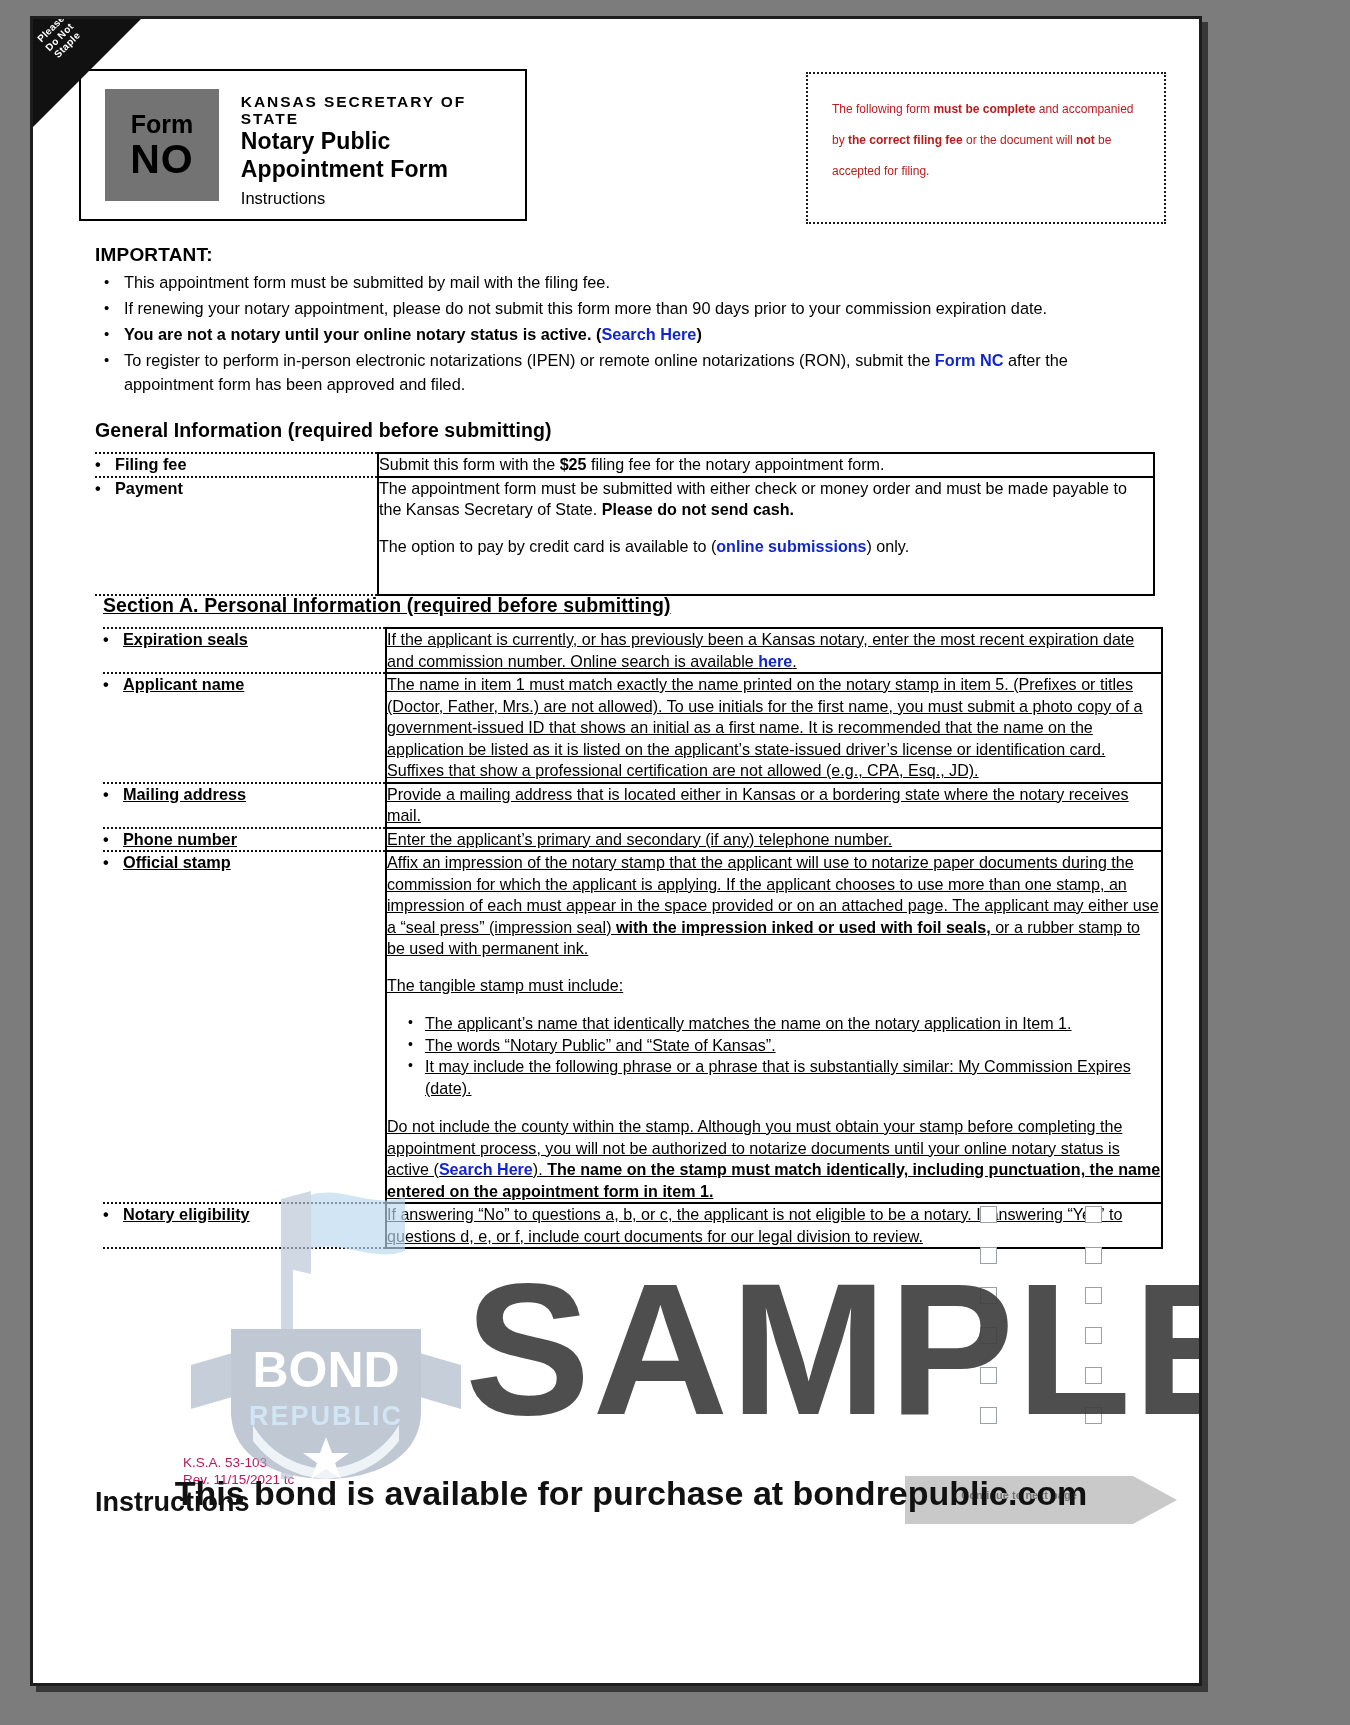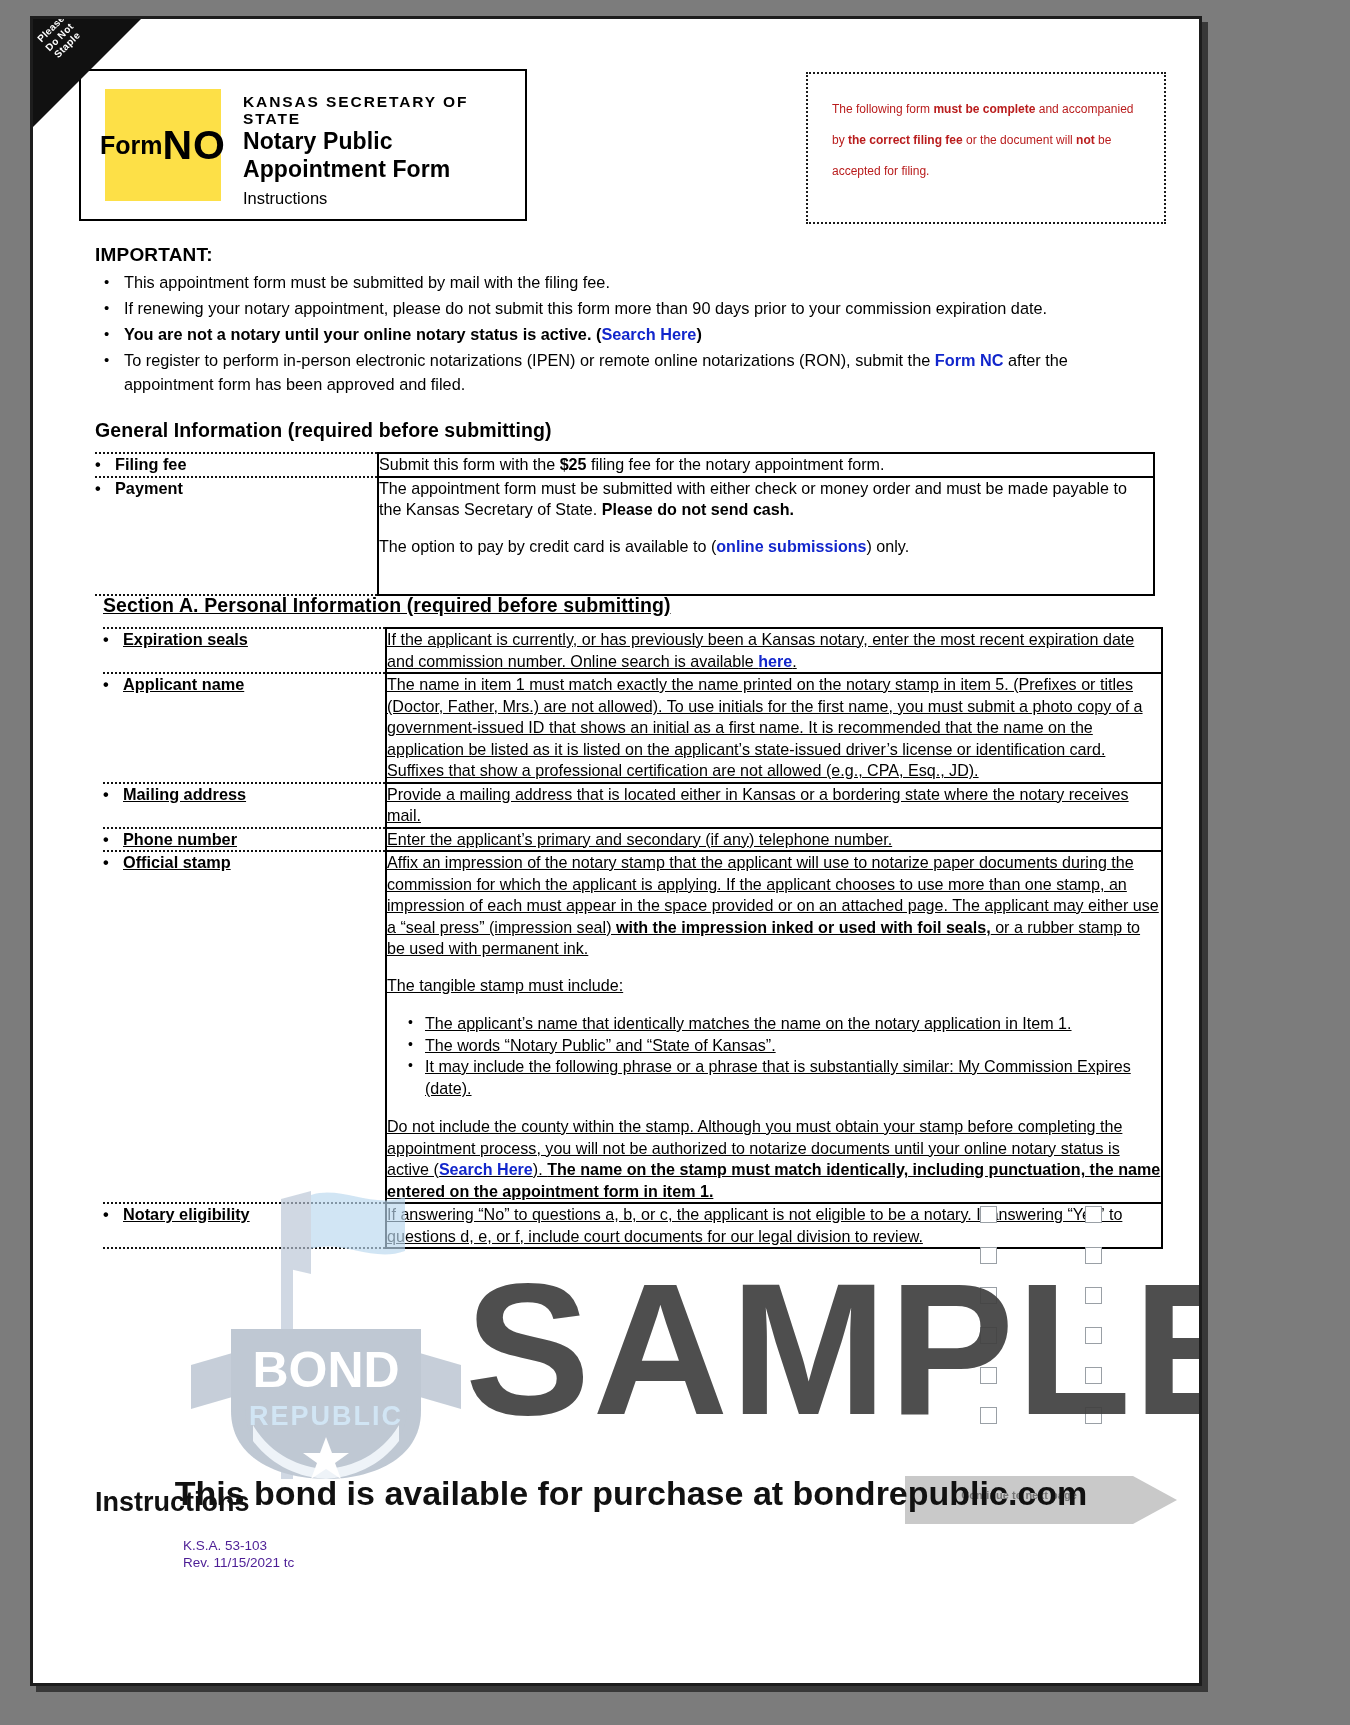--- a/index.html
+++ b/index.html
@@ -43,21 +43,21 @@
 
   
   .hdr-box{
     position:absolute; left:46px; top:50px;
     width:448px; height:152px;
     border:2px solid #000; background:#fff;
     display:flex; align-items:stretch; z-index:4;
   }
   .form-chip{
     width:116px; margin:18px 0 18px 24px;
-    background:#fde047; display:flex; flex-direction:row;
+    background:#737373; display:flex; flex-direction:column;
     align-items:center; justify-content:center; color:#000;
   }
   .form-chip .f1{ font-size:25px; font-weight:bold; line-height:27px;}
   .form-chip .f2{ font-size:41px; font-weight:bold; line-height:42px; letter-spacing:1px;}
   .hdr-txt{ padding:22px 0 0 22px; }
   .hdr-kicker{ font-size:15.5px; font-weight:bold; letter-spacing:1.9px; line-height:17px; }
   .hdr-t1, .hdr-t2{ font-size:23px; font-weight:bold; line-height:28px; letter-spacing:.1px;}
   .hdr-sub{ font-size:16.5px; line-height:22px; margin-top:4px;}
 
   
@@ -124,22 +124,22 @@
     border-style:solid; border-width:24px 0 24px 44px;
     border-color:transparent transparent transparent #c9c9c9;
   }
   .cont .ct{
     position:absolute; left:0; top:13px; width:228px; text-align:center;
     font-size:11px; font-weight:bold; color:#737373;
   }
 
   
   .foot{
-    position:absolute; left:150px; top:1518px;
-    font-size:13.5px; line-height:17px; color:#4c1d95;
+    position:absolute; left:150px; top:1435px;
+    font-size:13.5px; line-height:17px; color:#be185d;
   }
   .foot-left{
     position:absolute; left:62px; top:1468px;
     font-size:27px; font-weight:bold; color:#111;
   }
 
   
   .sample{
     position:absolute; left:432px; top:1222px;
     font-size:188px; font-weight:bold; letter-spacing:2px;

